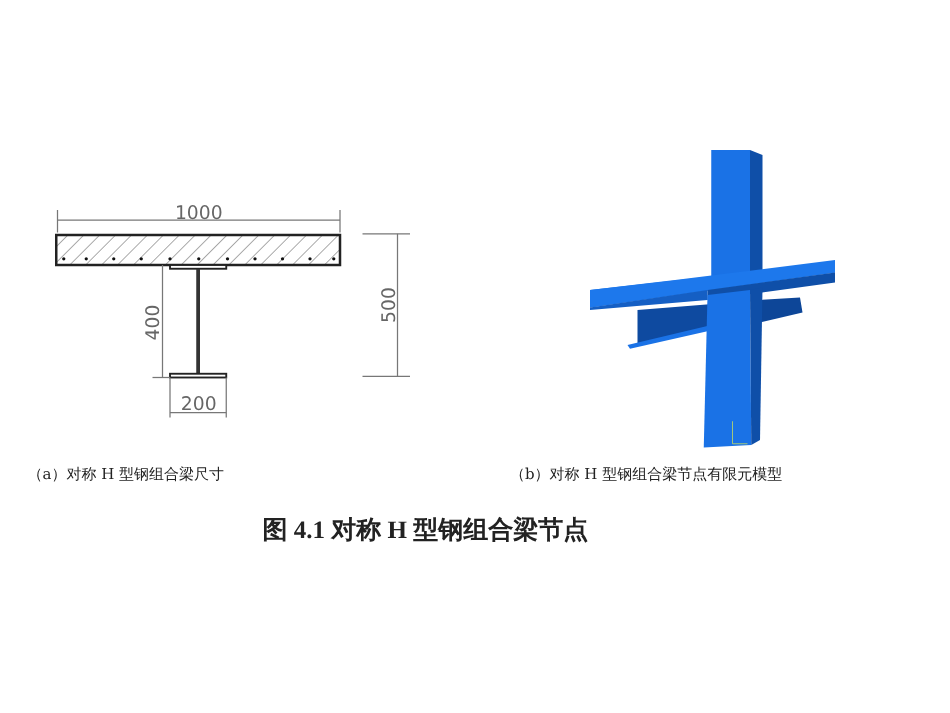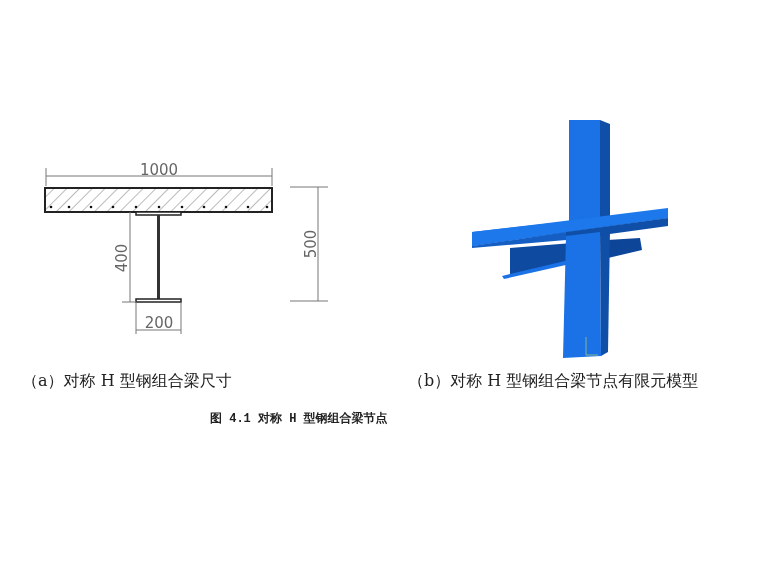--- a/index.html
+++ b/index.html
@@ -1,21 +1,21 @@
 <!DOCTYPE html>
 <html><head>
   <meta charset="utf-8">
   <style>
     html, body { margin:0; padding:0; background:#ffffff; }
     body { width:760px; height:570px; position:relative; overflow:hidden;
            font-family: "DejaVu Serif", "Liberation Serif", serif; color:#222; }
-    .cap { position:absolute; font-size:16px; white-space:nowrap; color:#222; }
+    .cap { position:absolute; font-size:12px; white-space:nowrap; color:#222; }
     .cap-a { left:22px; top:371px; }
     .cap-b { left:408px; top:371px; }
-    .cap-main { left:210px; top:410px; font-family:Liberation Mono, monospace; font-size:12px; font-weight:bold; }
+    .cap-main { left:210px; top:410px; font-family:Liberation Serif, serif; font-size:20px; font-weight:bold; }
     svg text { font-family:"DejaVu Sans","Liberation Sans",sans-serif; }
   </style>
 </head>
 <body>
 
 <svg width="760" height="570" style="position:absolute;left:0;top:0;">
   <defs>
     <pattern id="hatch" patternUnits="userSpaceOnUse" width="9" height="9" patternTransform="rotate(45)">
       <line x1="0" y1="0" x2="0" y2="9" stroke="#555" stroke-width="0.8"></line>
     </pattern>

